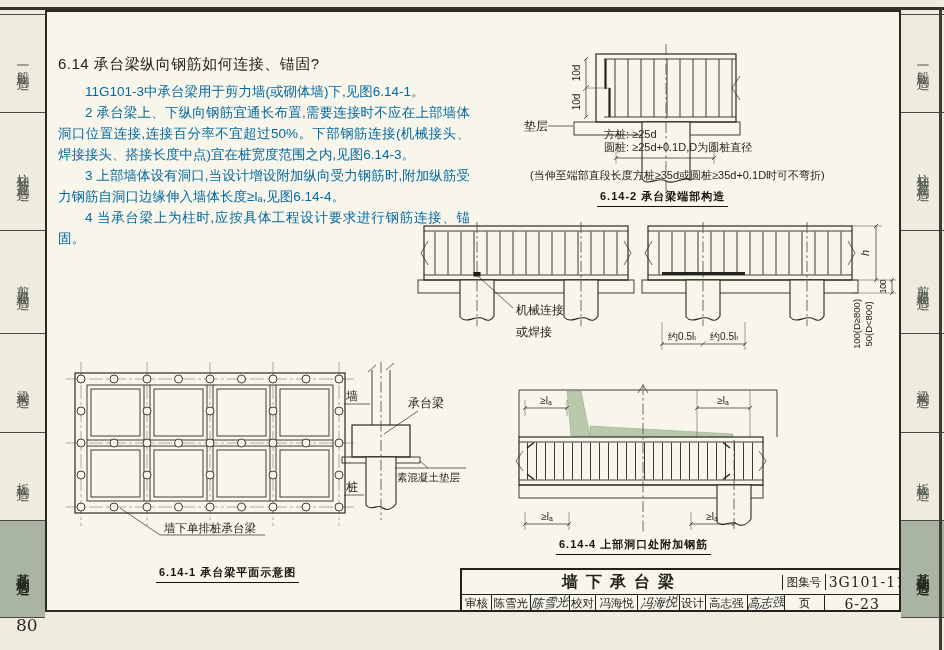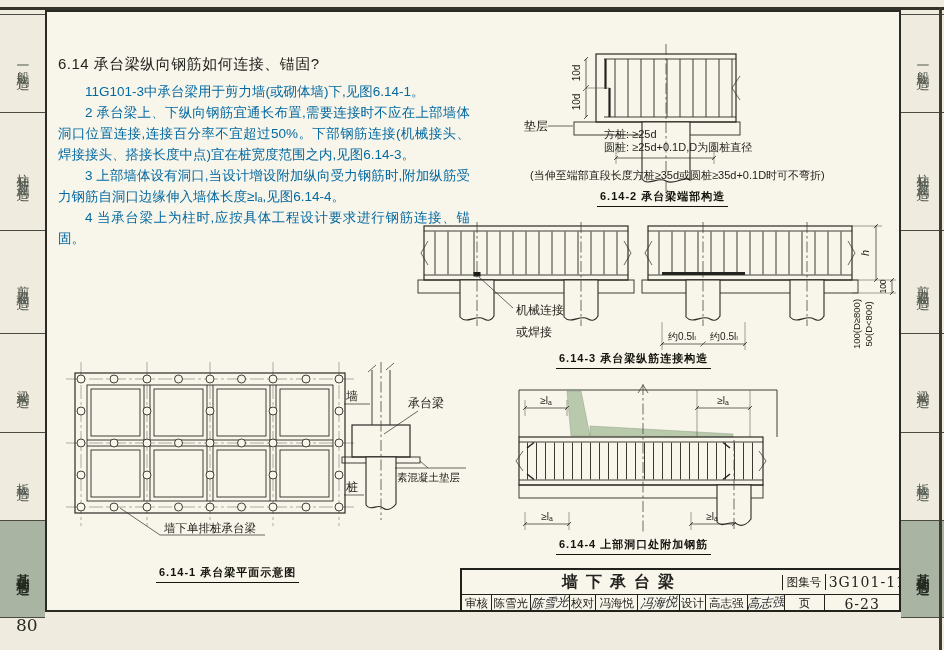--- a/index.html
+++ b/index.html
@@ -193,21 +193,20 @@
     <line class="thin" x1="436" y1="4" x2="466" y2="4"></line>
     <line class="thin" x1="436" y1="58" x2="480" y2="58"></line>
     <line class="thin" x1="436" y1="71" x2="480" y2="71"></line>
     <line class="dim" x1="460" y1="4" x2="460" y2="58" marker-start="url(#tk3)" marker-end="url(#tk3)"></line>
     <text class="lab11" transform="rotate(-90 453 31)" x="453" y="31" text-anchor="middle" font-style="italic">h</text>
     <line class="dim" x1="476" y1="58" x2="476" y2="71" marker-start="url(#tk3)" marker-end="url(#tk3)"></line>
     <text class="lab85" transform="rotate(-90 470 64.5)" x="470" y="64.5" text-anchor="middle">100</text>
     <text class="lab95" transform="rotate(-90 444 102)" x="444" y="102" text-anchor="middle">100(D≥800)</text>
     <text class="lab95" transform="rotate(-90 456 102)" x="456" y="102" text-anchor="middle">50(D&lt;800)</text>
   </svg>
-  <div class="fig-title ft3">6.14-3 承台梁纵筋连接构造</div>
 
   <svg class="f4" width="290" height="165" viewBox="0 0 290 165">
     <defs>
       <pattern id="pat4" width="9" height="38" patternUnits="userSpaceOnUse">
         <line x1="4.5" y1="0" x2="4.5" y2="38" stroke="#3a3a34" stroke-width="1"></line>
       </pattern>
       <marker id="tk4" markerWidth="7" markerHeight="7" refX="3.5" refY="3.5">
         <line x1="0.8" y1="6.2" x2="6.2" y2="0.8" stroke="#23231f" stroke-width="1.2"></line>
       </marker>
     </defs>

